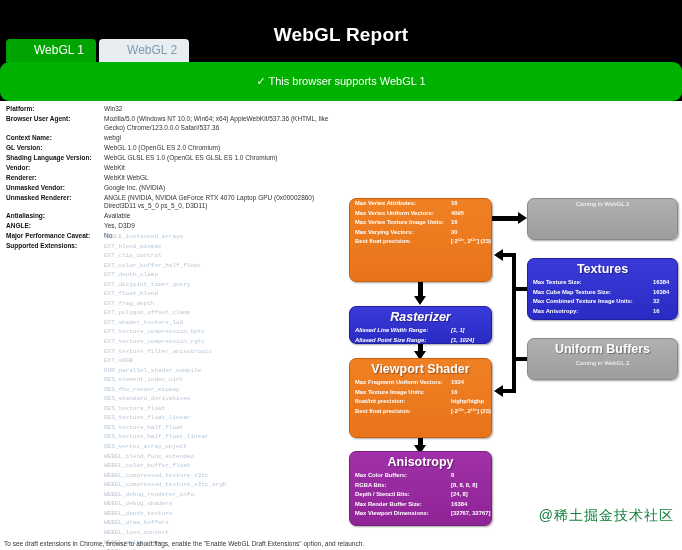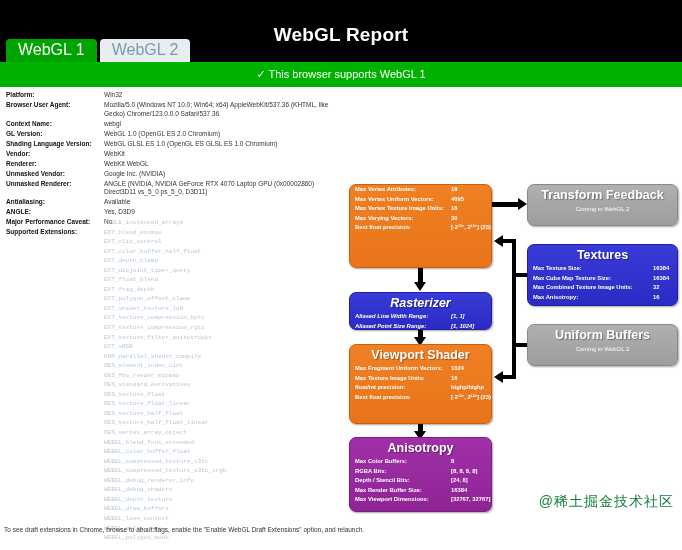--- a/index.html
+++ b/index.html
@@ -32,46 +32,47 @@
   
   .tabbar {
     height: 24px;
     background: #000000;
     display: flex;
     align-items: flex-end;
     padding-left: 6px;
     box-sizing: border-box;
   }
   .tab {
-    font-size: 16px;
-    padding: 4px 12px 5px 12px;
+    font-size: 12px;
+    padding: 4px 12px 5px 28px;
     margin-right: 3px;
     border-radius: 4px 4px 0 0;
     line-height: 14px;
     cursor: pointer;
     white-space: nowrap;
   }
   .tab.active {
     background: #00a400;
     color: #ffffff;
   }
   .tab.inactive {
     background: #e8edf0;
     color: #7b9bb3;
     margin-top: 48px;
   }
   
   .banner {
-    height: 25px;
+    height: 39px;
     background: #00b200;
     color: #ffffff;
     font-size: 11px;
     display: flex;
     align-items: center;
     justify-content: center;
+    border-radius: 9px;
   }
   
   .content {
     position: relative;
     background: #ffffff;
     height: 465px;
     width: 682px;
     overflow: hidden;
   }
   
@@ -460,21 +461,20 @@
         <span class="v">32</span>
       </div>
       <div class="brow">
         <span class="k">Max Anisotropy:</span>
         <span class="v">16</span>
       </div>
     </div>
   </div>
 
   <div class="box" id="transform-feedback">
-    <div class="box-title">Transform Feedback</div>
     <div class="coming">Coming in WebGL 2</div>
   </div>
 
   <div class="box" id="uniform-buffers">
     <div class="box-title">Uniform Buffers</div>
     <div class="coming">Coming in WebGL 2</div>
   </div>
 
 </div>
 

